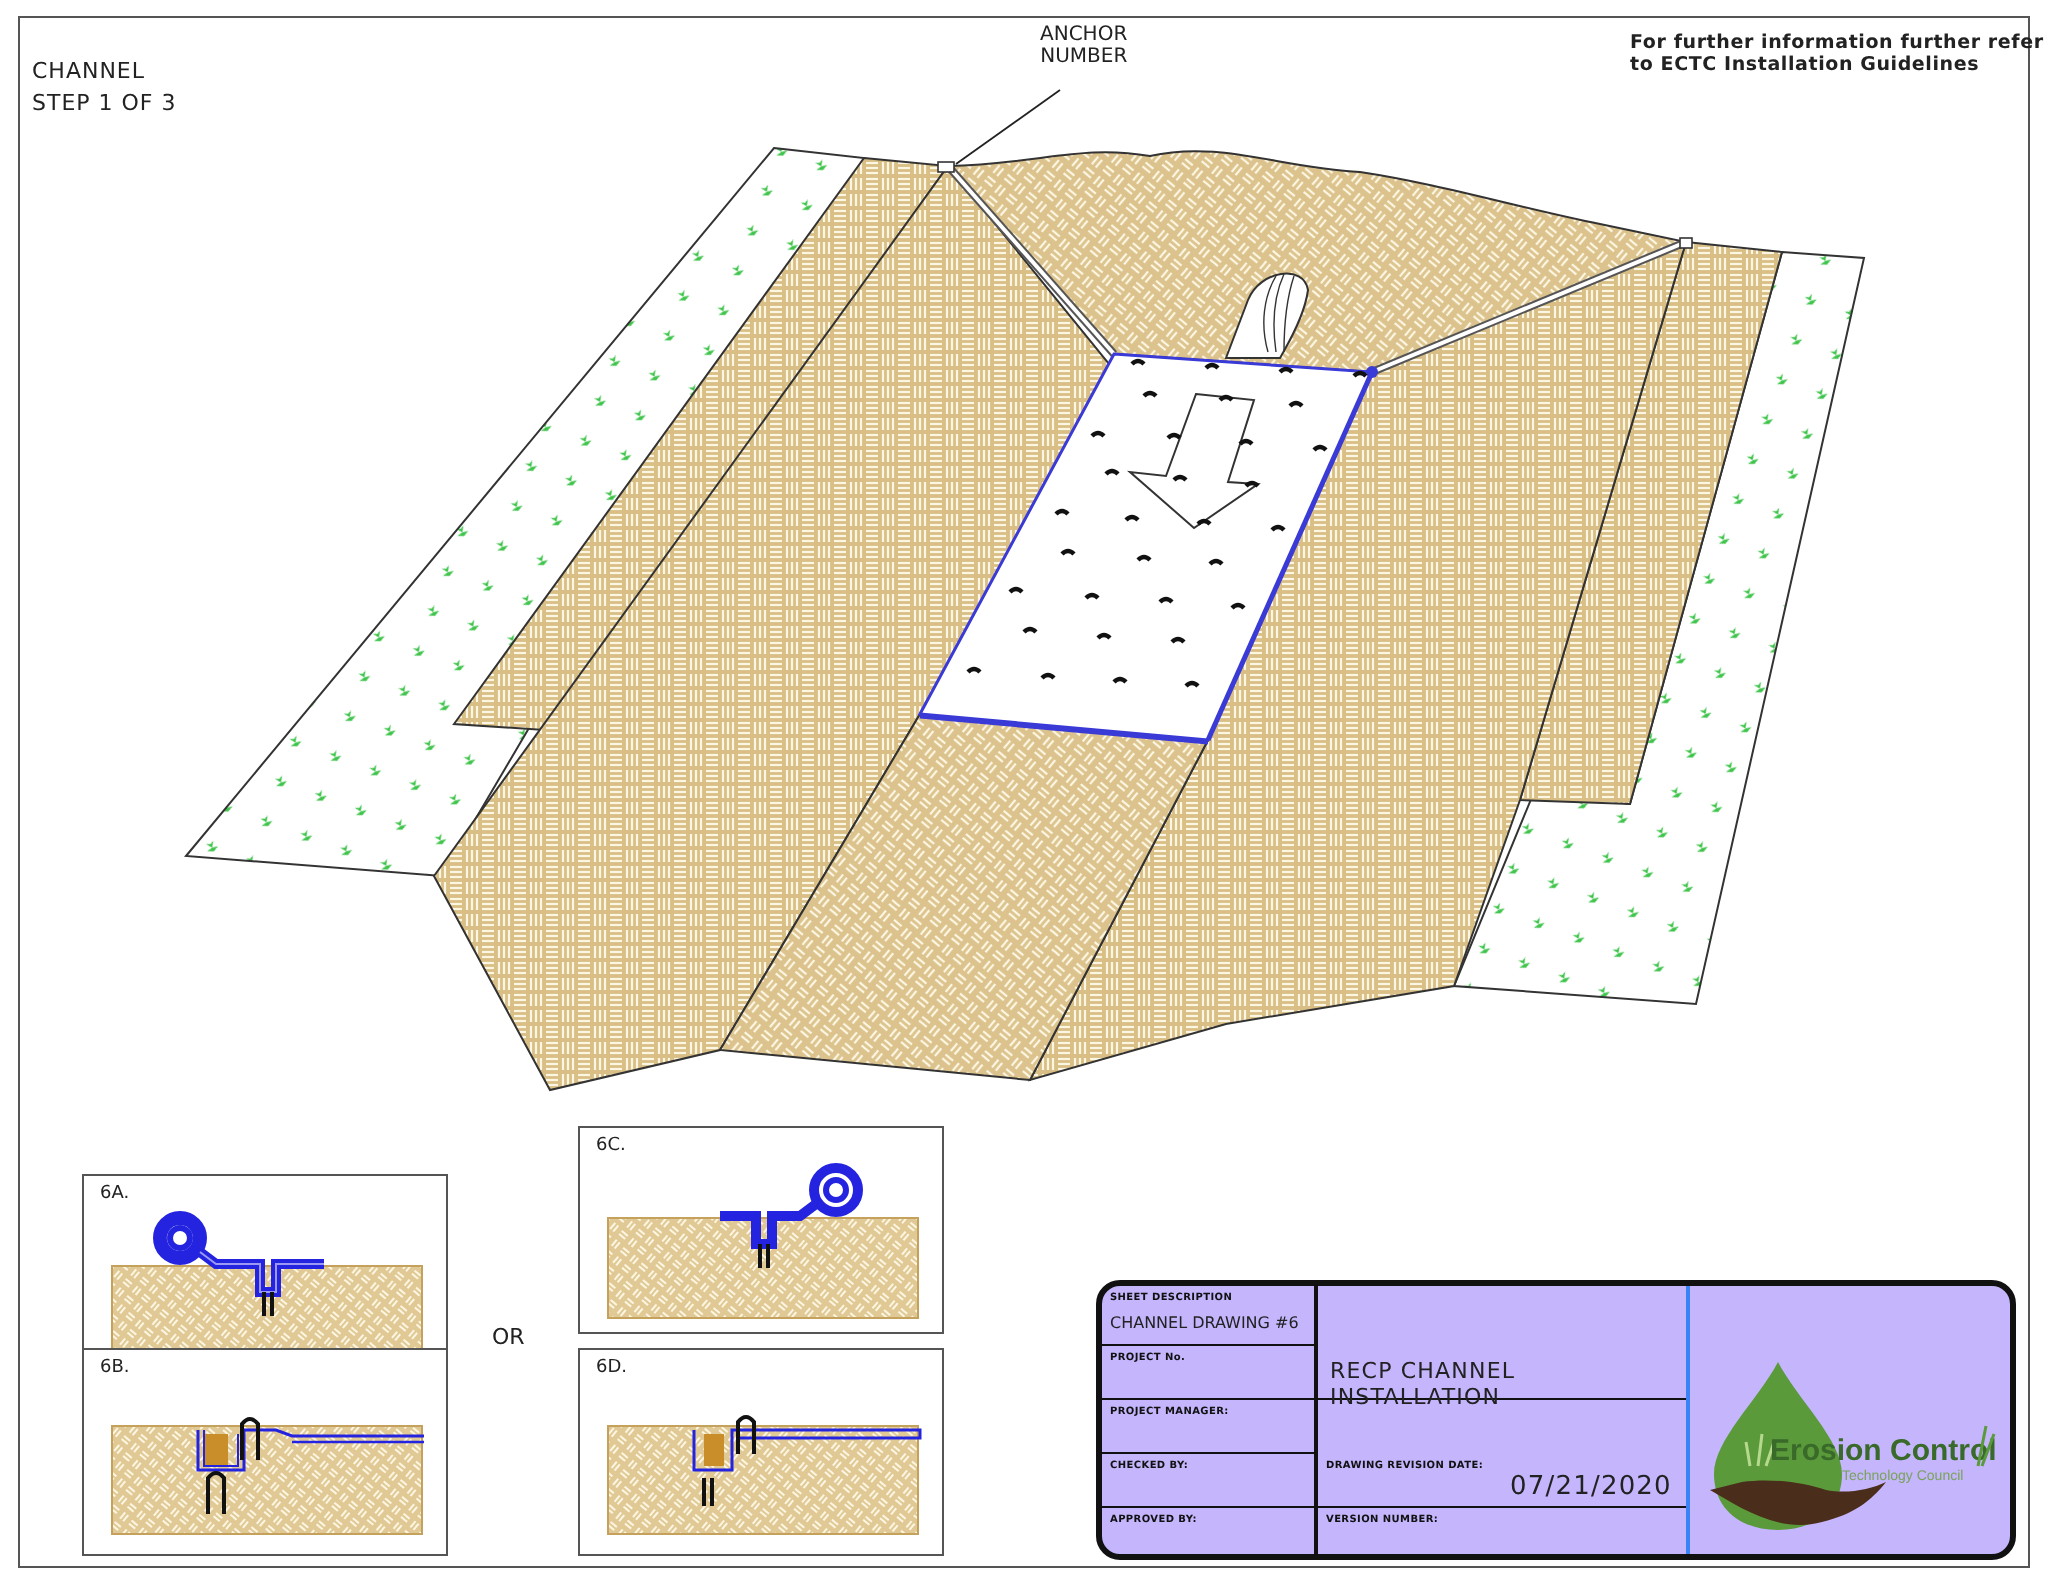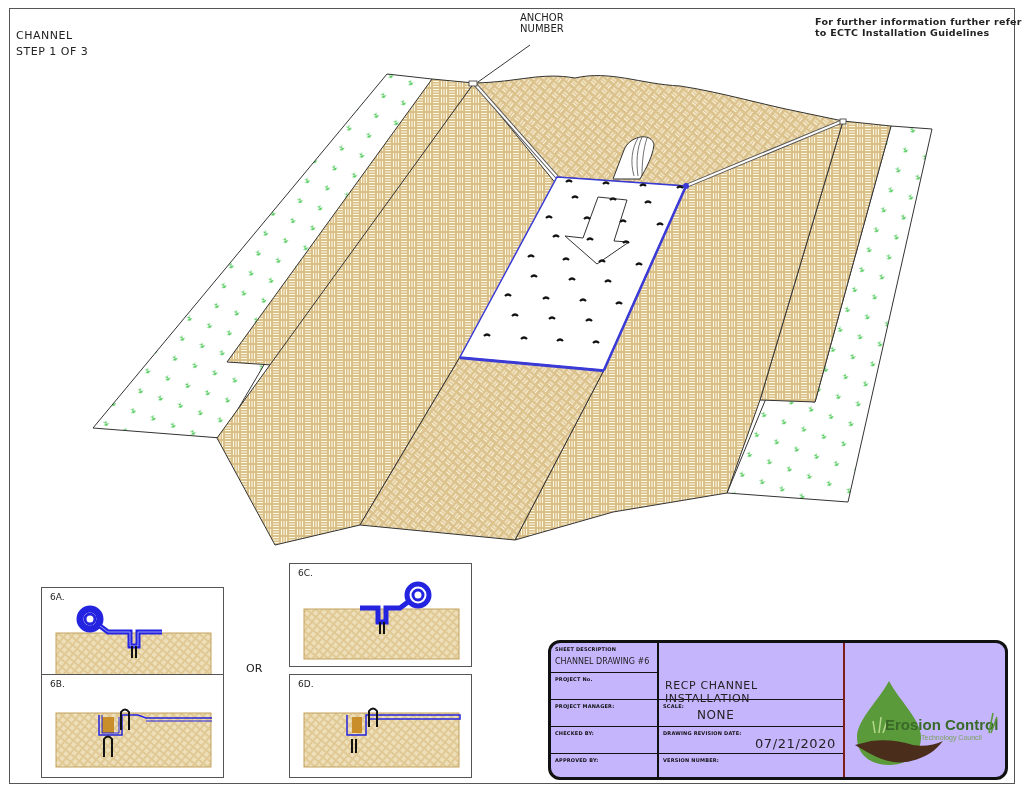--- a/index.html
+++ b/index.html
@@ -8,21 +8,21 @@
   .sheet { position: absolute; left: 9px; top: 8px; width: 1006px; height: 776px; border: 1.5px solid #555; background: #fff; }
   .title-block-left { position: absolute; left: 16px; top: 28px; font-size: 11px; line-height: 16px; letter-spacing: 0.5px; color: #222; }
   .ref-note { position: absolute; left: 815px; top: 16px; font-size: 9.5px; line-height: 11px; font-weight: bold; color: #222; letter-spacing: 0.3px; }
   .anchor-label { position: absolute; left: 520px; top: 12px; font-size: 10px; line-height: 11px; text-align: right; color: #222; }
   svg.main { position: absolute; left: 0; top: 0; }
   .detail { position: absolute; border: 1.5px solid #555; background: #fff; }
   .detail .tag { position: absolute; left: 8px; top: 4px; font-size: 9px; color: #222; }
   .or-label { position: absolute; left: 246px; top: 662px; font-size: 11px; color: #222; }
   .tblock { position: absolute; left: 548px; top: 640px; width: 460px; height: 140px; border: 3px solid #111; border-radius: 12px; background: #c4b5fd; overflow: hidden; text-decoration: underline; }
   .tcol1 { position: absolute; left: 0; top: 0; width: 108px; height: 100%; border-right: 2px solid #111; }
-  .tcol2 { position: absolute; left: 108px; top: 0; width: 186px; height: 100%; border-right: 2px solid #7f1d1d; }
+  .tcol2 { position: absolute; left: 108px; top: 0; width: 186px; height: 100%; border-right: 2px solid #3b82f6; }
   .trow { position: absolute; left: 0; width: 100%; border-bottom: 1.5px solid #111; }
   .tsmall { position: absolute; left: 4px; top: 3px; font-size: 5px; font-weight: bold; color: #111; letter-spacing: 0.2px; }
   .tval { position: absolute; font-size: 12px; color: #222; letter-spacing: 0.6px; }
   .tval-sm { position: absolute; font-size: 8px; color: #222; }
   .theader { position: absolute; left: 110px; top: 0; width: 345px; height: 30px; font-size: 12.5px; line-height: 30px; padding-left: 6px; letter-spacing: 0.6px; color: #222; border-bottom: 1.5px solid #111; }
   .logo { position: absolute; left: 298px; top: 32px; width: 152px; height: 104px; }
 </style>
 </head>
 <body>
 
@@ -253,24 +253,20 @@
     <div class="trow" style="top:111px; height:30px; border-bottom:none;">
       <div class="tsmall">APPROVED BY:</div>
     </div>
   </div>
 
 
   <div class="tcol2" style="top:0;">
     <div class="trow" style="top:30px; height:27px;">
       <div class="tval" style="left:6px; top:6px; font-size:11px;">RECP CHANNEL INSTALLATION</div>
     </div>
-    <div class="trow" style="top:57px; height:27px;">
-      <div class="tsmall">SCALE:</div>
-      <div class="tval" style="left:38px; top:8px;">NONE</div>
-    </div>
     <div class="trow" style="top:84px; height:27px;padding-left:24px;">
       <div class="tsmall">DRAWING REVISION DATE:</div>
       <div class="tval" style="left:96px; top:9px; font-size:13px;">07/21/2020</div>
     </div>
     <div class="trow" style="top:111px; height:30px; border-bottom:none;">
       <div class="tsmall">VERSION NUMBER:</div>
     </div>
   </div>
 
   <div class="logo">

